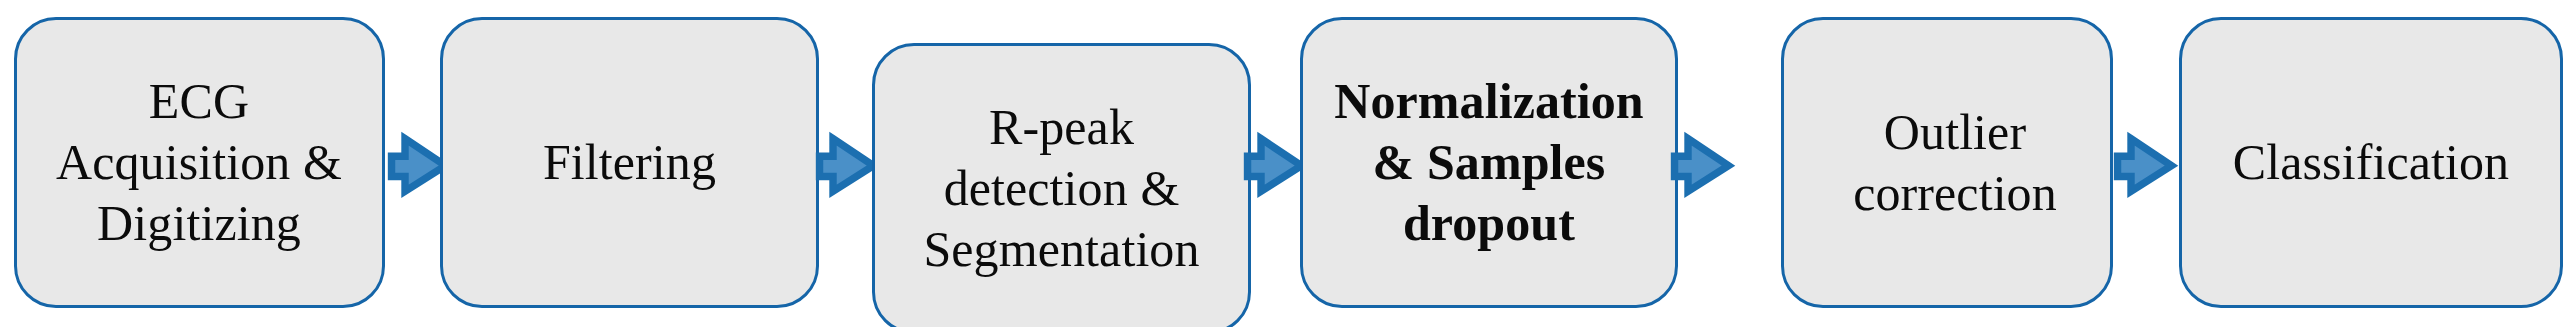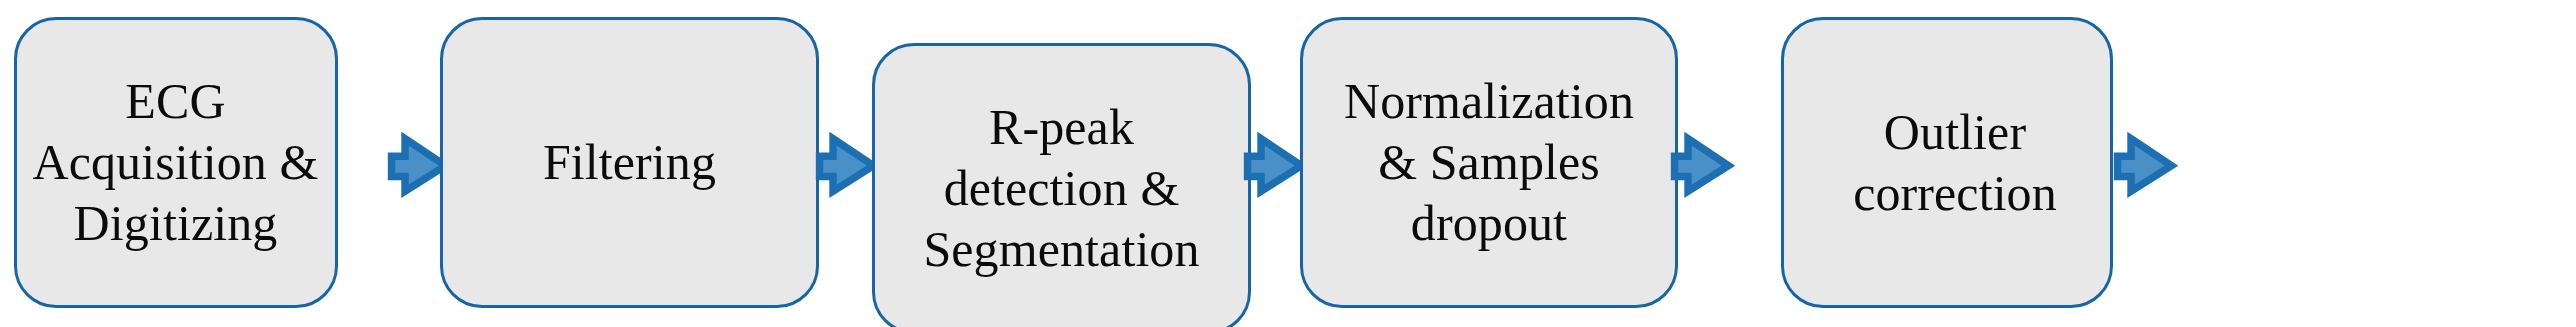--- a/index.html
+++ b/index.html
@@ -51,21 +51,21 @@
     width: 100%;
     height: 100%;
     overflow: visible;
   }
 </style>
 </head>
 <body>
 
 <div id="flow-canvas">
 
-  <div class="flow-node" style="left:13.5px; width:324px;">
+  <div class="flow-node" style="left:13.5px; width:371px;">
     <span class="flow-node-label">ECG
 Acquisition &amp;
 Digitizing</span>
   </div>
 
   <div class="flow-arrow" style="left:390px;">
     <svg viewBox="0 0 84 86" xmlns="http://www.w3.org/2000/svg">
       <polygon points="22,4 82,44 22,82 22,60 2,60 2,30 22,30" fill="#4A90C8" stroke="#1C6FB0" stroke-width="11" stroke-linejoin="miter"></polygon>
     </svg>
   </div>
@@ -85,21 +85,21 @@
 detection &amp;
 Segmentation</span>
   </div>
 
   <div class="flow-arrow" style="left:1246px;">
     <svg viewBox="0 0 84 86" xmlns="http://www.w3.org/2000/svg">
       <polygon points="22,4 82,44 22,82 22,60 2,60 2,30 22,30" fill="#4A90C8" stroke="#1C6FB0" stroke-width="11" stroke-linejoin="miter"></polygon>
     </svg>
   </div>
 
-  <div class="flow-node" style="left:1300px; width:378px;">
+  <div class="flow-node" style="left:1300px; width:378px;font-weight:bold;">
     <span class="flow-node-label">Normalization
 &amp; Samples
 dropout</span>
   </div>
 
   <div class="flow-arrow" style="left:1673px;">
     <svg viewBox="0 0 84 86" xmlns="http://www.w3.org/2000/svg">
       <polygon points="22,4 82,44 22,82 22,60 2,60 2,30 22,30" fill="#4A90C8" stroke="#1C6FB0" stroke-width="11" stroke-linejoin="miter"></polygon>
     </svg>
   </div>
@@ -108,15 +108,18 @@
     <span class="flow-node-label">Outlier
 correction</span>
   </div>
 
   <div class="flow-arrow" style="left:2116px;">
     <svg viewBox="0 0 84 86" xmlns="http://www.w3.org/2000/svg">
       <polygon points="22,4 82,44 22,82 22,60 2,60 2,30 22,30" fill="#4A90C8" stroke="#1C6FB0" stroke-width="11" stroke-linejoin="miter"></polygon>
     </svg>
   </div>
 
+  <div class="flow-node" style="left:2179px; width:384px;">
+    <span class="flow-node-label">Classification</span>
+  </div>
 
 </div>
 
 
 </body></html>

